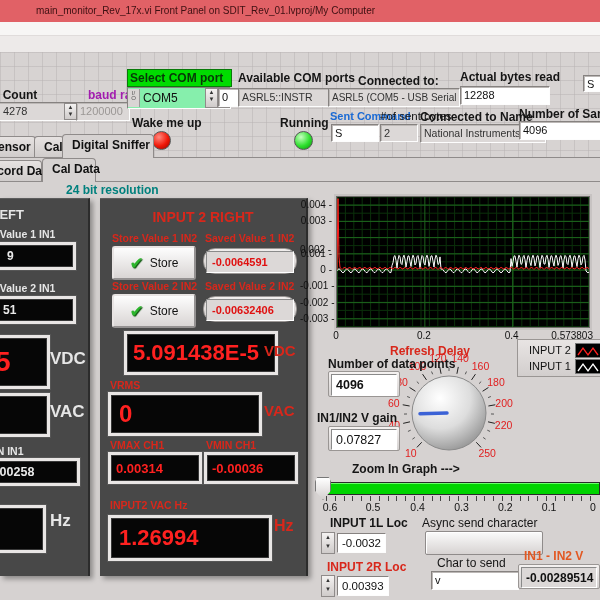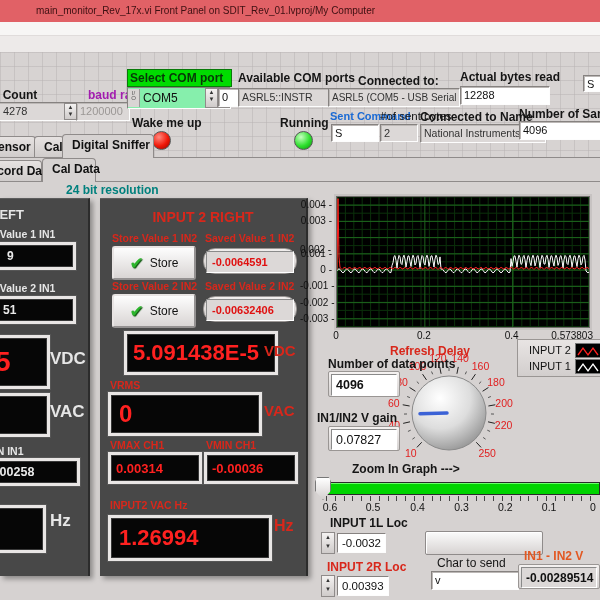--- a/index.html
+++ b/index.html
@@ -394,20 +394,21 @@
       <div class="sl-tick" style="left: 549.167px; top: 501px; transform: translateX(-50%);">0.1</div>
       <div class="sl-tick" style="left: 593px; top: 501px; transform: translateX(-50%);">0</div>
     </div>
 
   <div class="lbl" style="left:330px;top:516px">INPUT 1L Loc</div>
   <div class="spinctl" style="left:321px;top:532px">
     <span class="arr">▲<br>▼</span>
     <span class="fld">-0.0032</span>
   </div>
 
+  <div class="lbl" style="left:422px;top:516px;font-weight:normal">Async send character</div>
   <div class="raised" style="left:425px;top:531px;width:116px;height:22px"></div>
 
   <div class="lbl rd" style="left:327px;top:560px">INPUT 2R Loc</div>
   <div class="spinctl" style="left:321px;top:575px">
     <span class="arr">▲<br>▼</span>
     <span class="fld">0.00393</span>
   </div>
 
   <div class="lbl" style="left:437px;top:556px;font-weight:normal">Char to send</div>
   <div class="sunken whitef" style="left:431px;top:571px;width:80px;height:17px">v</div>

